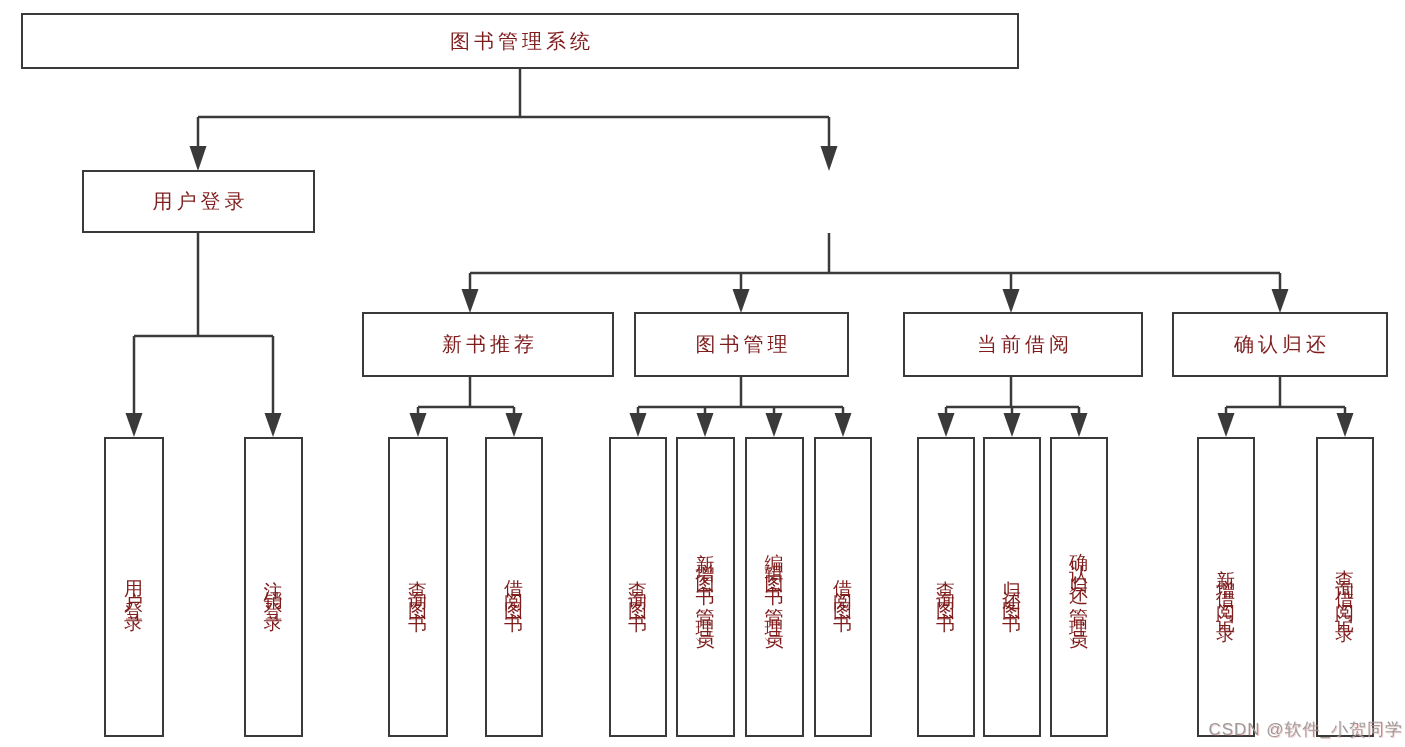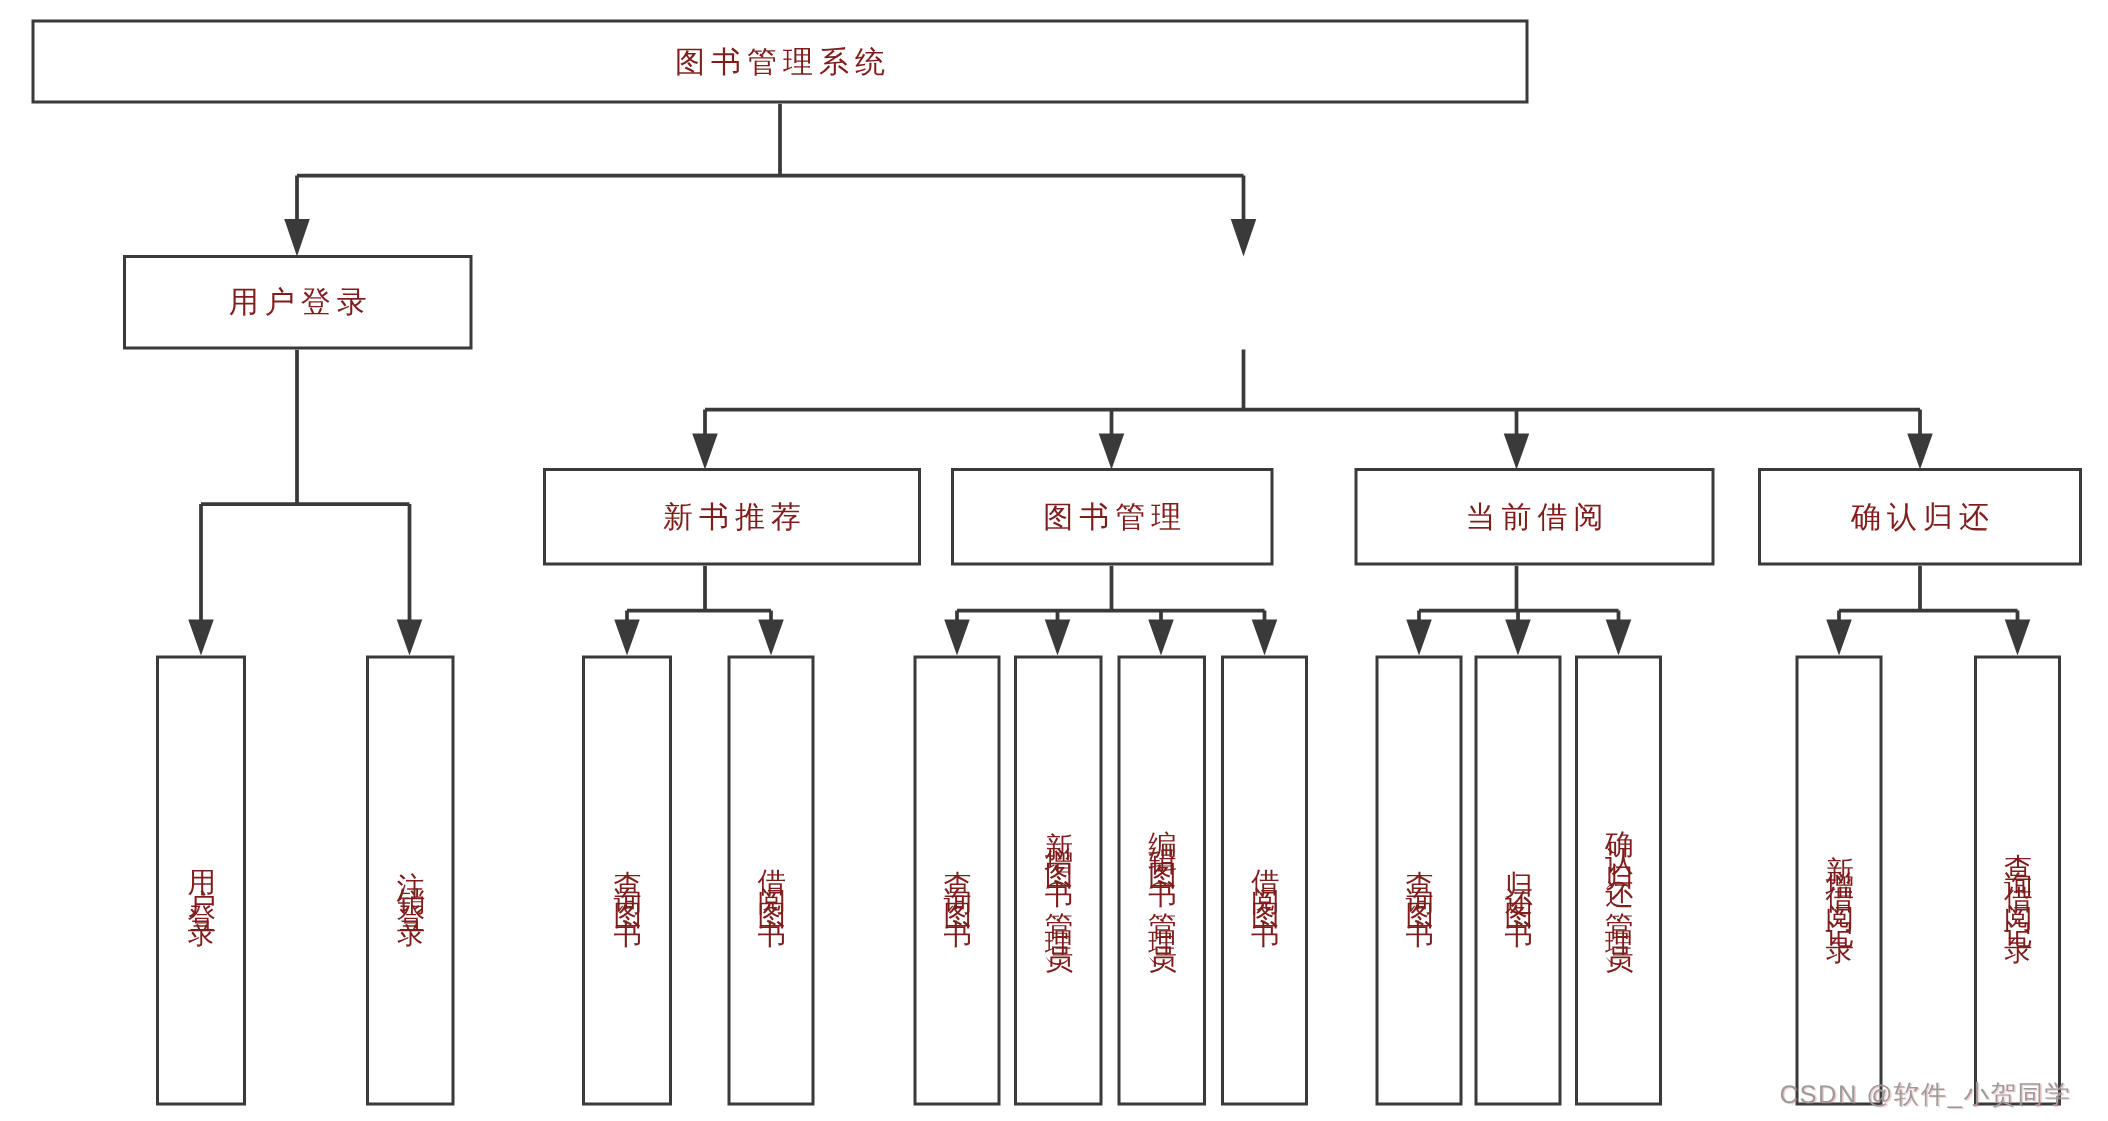--- a/index.html
+++ b/index.html
@@ -38,21 +38,21 @@
     writing-mode: vertical-rl;
     text-orientation: mixed;
     font-size: 19px;
     letter-spacing: 11px;
     text-indent: 0;
     white-space: normal;
     line-height: 1;
   }
   #watermark {
     position: absolute;
-    right: 24px;
+    right: 2px;
     bottom: 6px;
     z-index: 3;
     font-size: 17px;
     color: #9b9b9b;
     letter-spacing: 1px;
     text-shadow: 1px 1px 0 rgba(231, 101, 101, 0.30);
     white-space: nowrap;
   }
 </style>
 </head>

